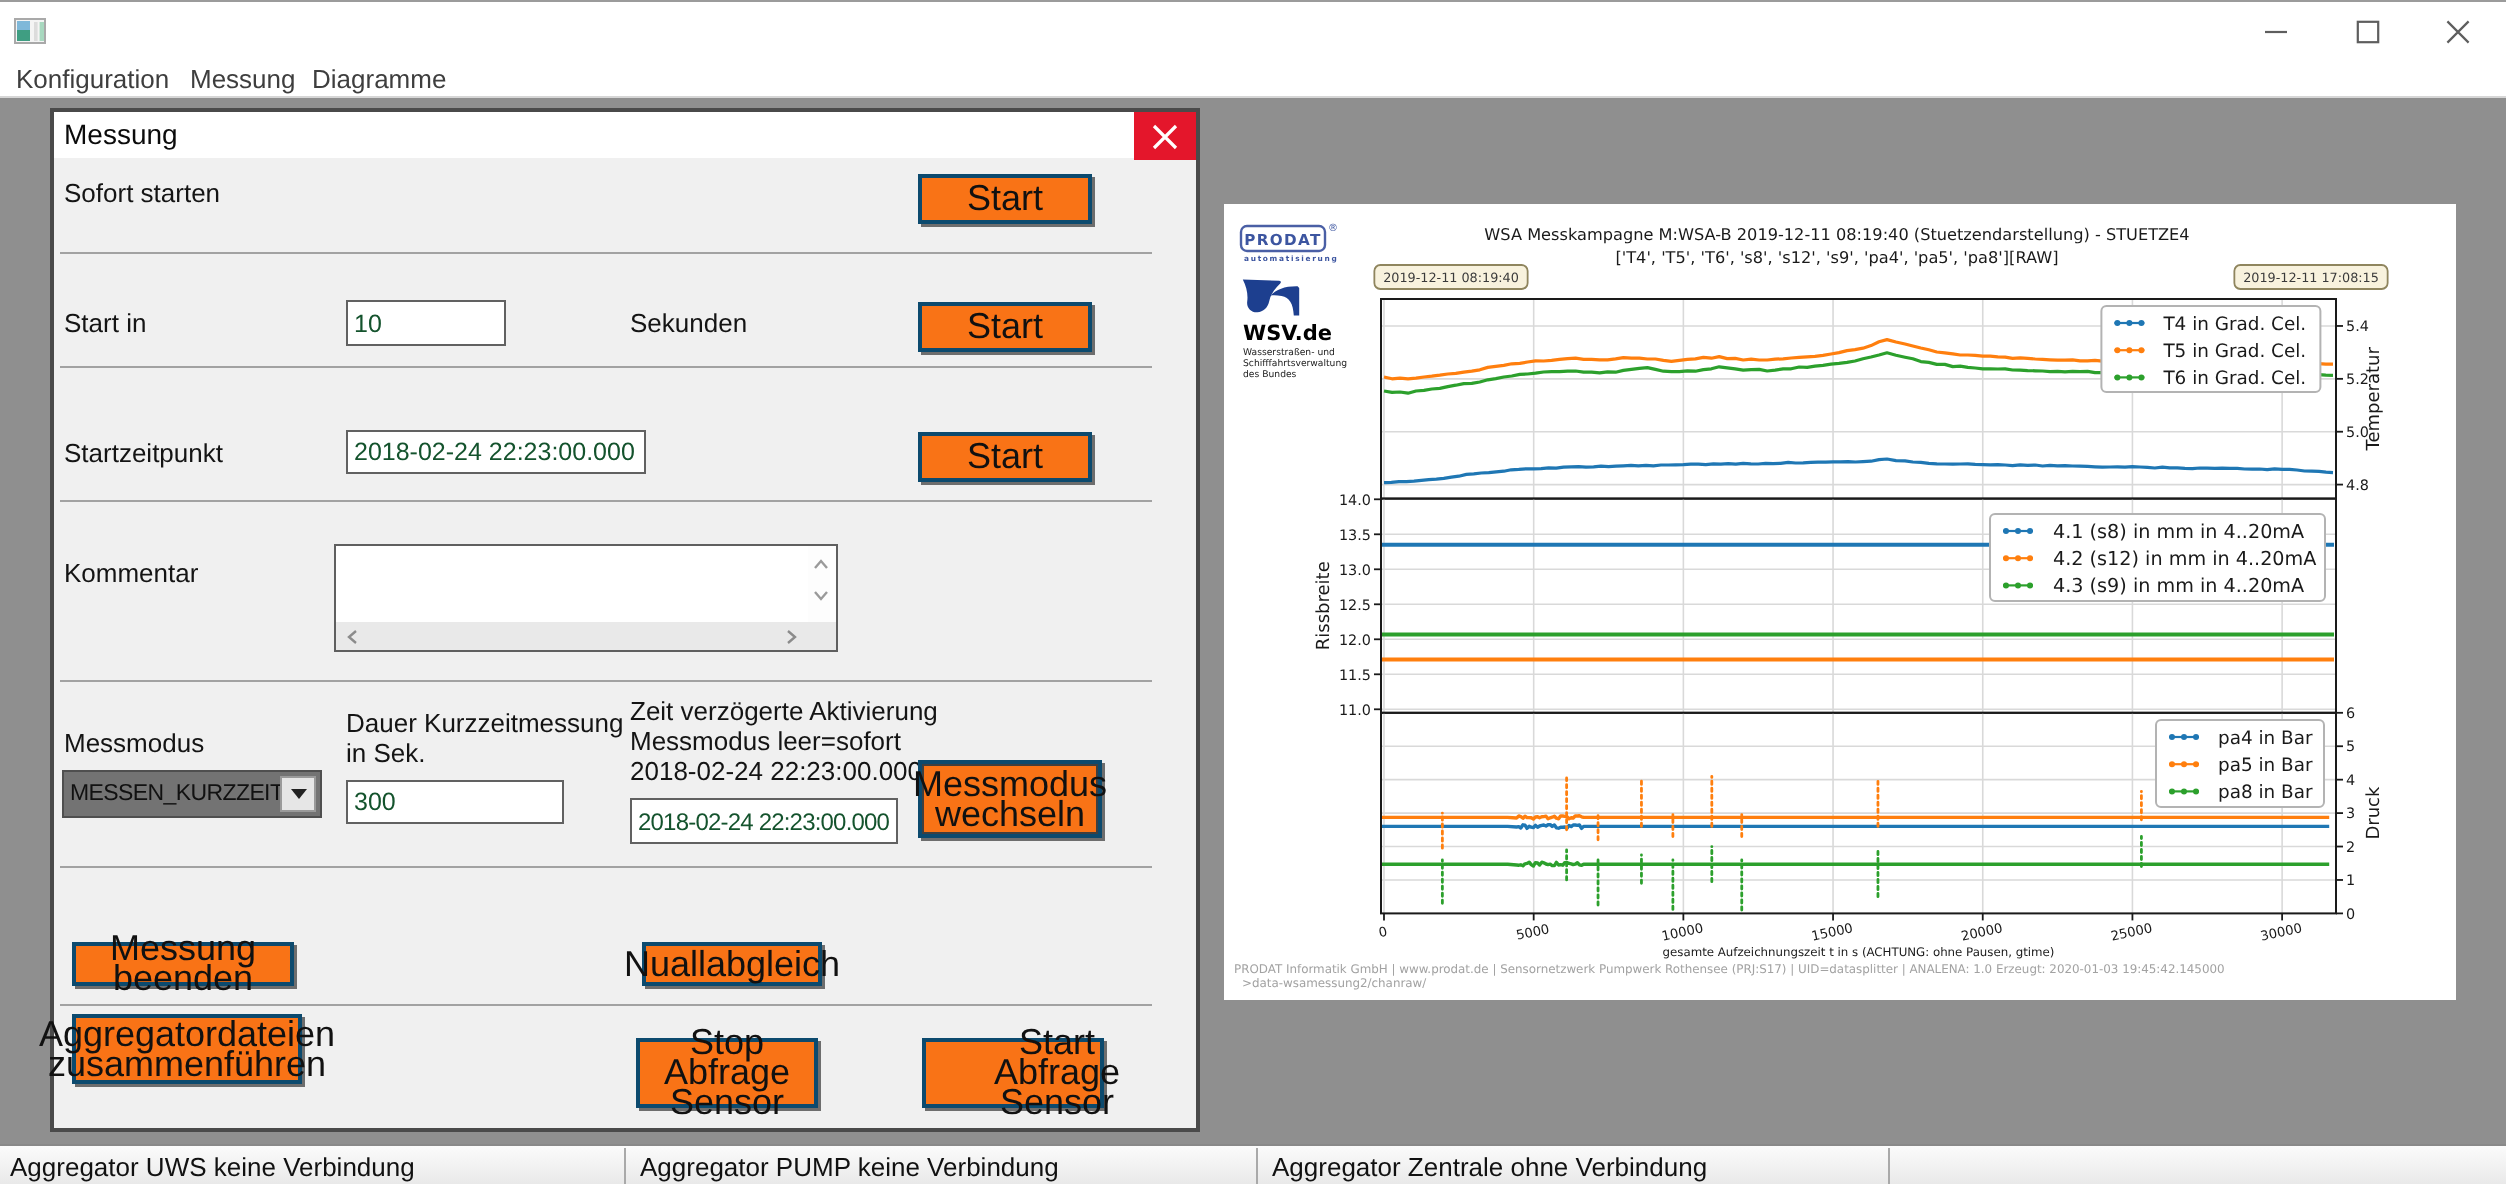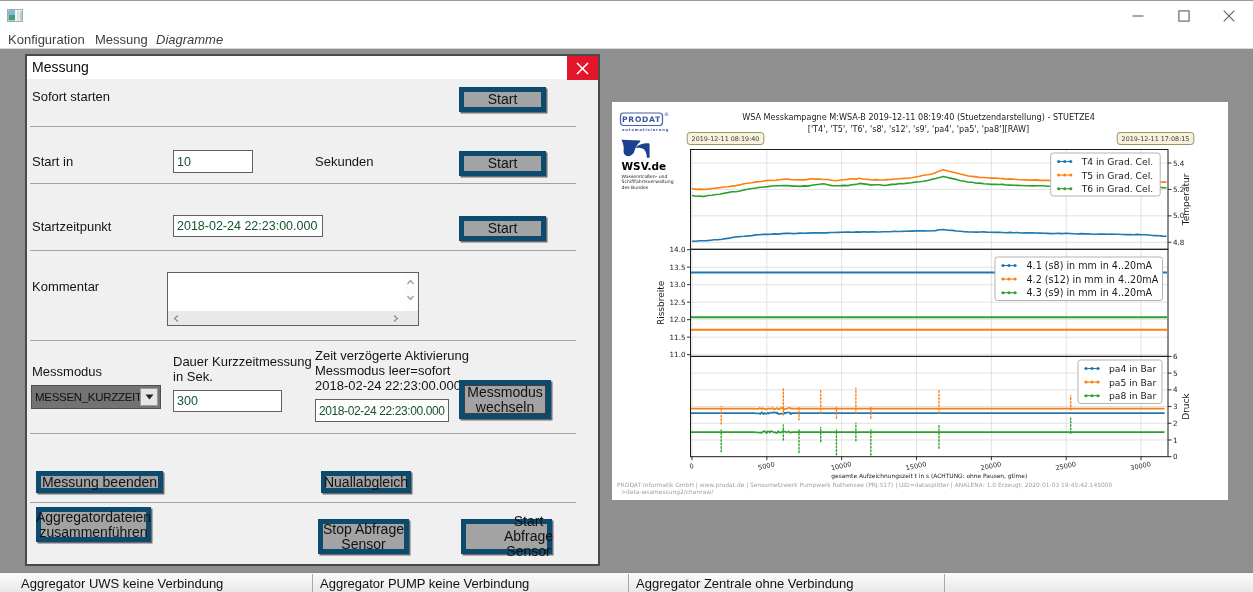--- a/index.html
+++ b/index.html
@@ -7,37 +7,37 @@
   #app{position:relative;width:1253px;height:592px;background:#ffffff;overflow:hidden;
        border-top:1px solid #9b9b9b;box-sizing:border-box;}
   
   #titlebar{position:absolute;left:0;top:0;width:100%;height:30px;background:#ffffff;}
   #app-icon{position:absolute;left:7px;top:8px;width:16px;height:13px;}
   .winbtn{position:absolute;top:0;width:46px;height:30px;display:flex;align-items:center;justify-content:center;}
   #btn-min{left:1115px;} #btn-max{left:1161px;} #btn-close{left:1206px;}
   #menubar{position:absolute;left:0;top:30px;width:100%;height:18px;background:#ffffff;
            border-bottom:1px solid #d6d6d6;box-sizing:border-box;padding-left:28px;}
   .menu-item{position:absolute;top:1px;font-size:13px;color:#3e3e3e;}
-  #menu-0{left:8px;} #menu-1{left:95px;} #menu-2{left:156px;font-style:italic;}
+  #menu-0{left:8px;} #menu-1{left:95px;} #menu-2{left:156px;}
   #client{position:absolute;left:0;top:48px;width:1253px;height:523px;background:#8f8f8f;}
   
   #dialog{position:absolute;left:25px;top:5px;width:575px;height:512px;background:#f0f0f0;
           border:2px solid #4a4a4a;box-sizing:border-box;}
   #dlg-titlebar{position:absolute;left:0;top:0;width:571px;height:23px;background:#ffffff;}
   #dlg-title{position:absolute;left:5px;top:3px;font-size:14px;color:#0b0b0b;}
   #dlg-close{position:absolute;right:0;top:0;width:31px;height:24px;background:#e4162b;
              display:flex;align-items:center;justify-content:center;}
   #dlg-body{position:absolute;left:0;top:23px;width:571px;height:485px;}
   .lbl{position:absolute;font-size:13px;color:#141414;white-space:pre;}
   .sep{position:absolute;left:3px;width:546px;height:1px;background:#a2a2a2;}
   .tbox{position:absolute;background:#ffffff;border:1px solid #616161;box-sizing:border-box;
         font-size:12.5px;color:#14532d;padding:0 0 0 3px;display:flex;align-items:center;white-space:pre;}
-  .btn{position:absolute;background:#a3a3a3;border:5px solid #0c4a6e;box-sizing:border-box;
+  .btn{position:absolute;background:#f97316;border:2px solid #0c4a6e;box-sizing:border-box;
        box-shadow:1.5px 1.5px 0 0 #6d6d6d;display:flex;align-items:center;justify-content:center;
-       font-size:14px;color:#111;text-align:center;line-height:15px;}
+       font-size:18px;color:#111;text-align:center;line-height:15px;}
   
   #lbl-sofort{left:5px;top:10px;}
   #btn-start1{left:432px;top:8px;width:87px;height:25px;}
   #sep1{top:47px;}
   #lbl-startin{left:5px;top:75px;}
   #in-startin{left:146px;top:71px;width:80px;height:23px;}
   #lbl-sekunden{left:288px;top:75px;}
   #btn-start2{left:432px;top:72px;width:87px;height:25px;}
   #sep2{top:104px;}
   #lbl-startzeit{left:5px;top:140px;}
@@ -57,35 +57,35 @@
   #dropdown{left:4px;top:306px;width:130px;height:24px;position:absolute;background:#737373;
             border:1.5px solid #4f4f4f;box-sizing:border-box;display:flex;align-items:center;}
   #dd-value{font-size:11.5px;color:#111;padding-left:3px;white-space:pre;letter-spacing:-0.3px;}
   #dd-arrow{position:absolute;right:2px;top:2px;bottom:2px;width:16px;background:#e6e6e6;
             border:1px solid #9a9a9a;display:flex;align-items:center;justify-content:center;}
   #in-dauer{left:146px;top:311px;width:109px;height:22px;}
   #in-zeit{left:288px;top:320px;width:134px;height:23px;font-size:12px;letter-spacing:-0.4px;}
   #btn-wechseln{left:432px;top:301px;width:92px;height:39px;
                 box-shadow:1.5px 1.5px 0 0 #6d6d6d, inset 0 0 0 1px #3f3f3f;}
   #sep5{top:354px;}
-  #btn-beenden{left:9px;top:392px;width:127px;height:22px;}
+  #btn-beenden{left:9px;top:392px;width:111px;height:22px;}
   #btn-nuall{left:294px;top:392px;width:90px;height:22px;}
   #sep6{top:423px;}
   #btn-aggregator{left:9px;top:428px;width:115px;height:35px;}
   #btn-stop{left:291px;top:440px;width:91px;height:35px;}
   #btn-startabfrage{left:434px;top:440px;width:91px;height:35px;padding-left:44px;}
   
   #chart{position:absolute;left:612px;top:53px;width:616px;height:398px;}
   
   #statusbar{position:absolute;left:0;top:571px;width:1253px;height:21px;
              background:linear-gradient(#fbfbfb,#e8e8e8);border-top:1px solid #898989;box-sizing:border-box;}
   .status-sec{position:absolute;top:0;height:20px;display:flex;align-items:center;
               font-size:13px;color:#111;padding-left:5px;box-sizing:border-box;}
   .status-div{position:absolute;top:1px;width:1px;height:18px;background:#a9a9a9;}
-  #ssec-0{left:16px;width:312px;} #ssec-1{left:315px;width:312px;}
+  #ssec-0{left:0px;width:312px;} #ssec-1{left:315px;width:312px;}
   #ssec-2{left:631px;width:312px;} #ssec-3{left:947px;width:306px;}
   #sdiv-0{left:312px;} #sdiv-1{left:628px;} #sdiv-2{left:944px;}
 </style>
 </head>
 <body>
 
 <div id="app">
 
   <div id="titlebar">
     <svg id="app-icon" viewBox="0 0 16 13">

